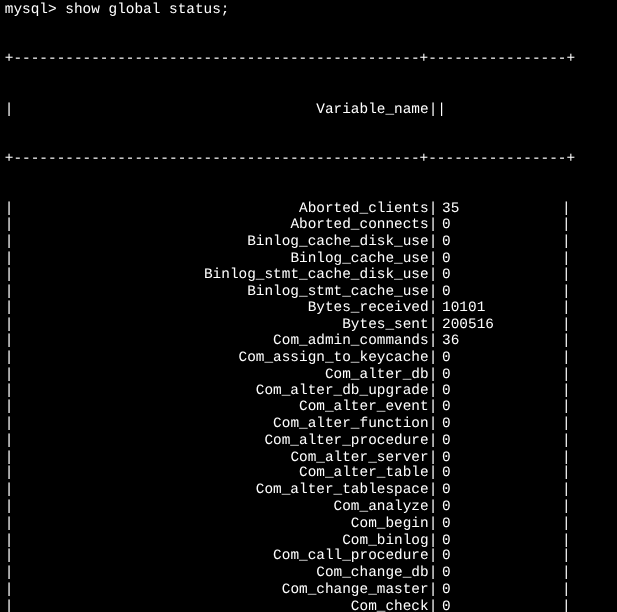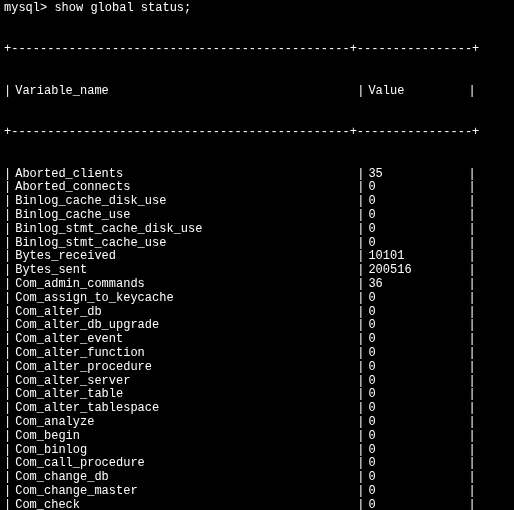--- a/index.html
+++ b/index.html
@@ -32,35 +32,35 @@
       padding-left: 4px;
       display: flex;
     }
     .pipe {
       display: inline;
     }
     .col-name {
       display: inline-block;
       width: 346px;
       padding-left: 4px;
+      text-align: right;
     }
     .col-value {
       display: inline-block;
       width: 104px;
       padding-left: 4px;
     }
   </style>
 </head>
 <body>
 
 <div class="prompt-line">mysql&gt; show global status;</div>
 <div class="table">
   <div class="border-row">+-----------------------------------------------+----------------+</div>
   <div class="header-row">
     <span class="pipe">|</span>
     <span class="col-name">Variable_name</span>
     <span class="pipe">|</span>
-    <span class="col-value">Value</span>
     <span class="pipe">|</span>
   </div>
   <div class="border-row">+-----------------------------------------------+----------------+</div>
   <div id="rows-container"><div class="data-row"><span class="pipe">|</span><span class="col-name">Aborted_clients</span><span class="pipe">|</span><span class="col-value">35</span><span class="pipe">|</span></div><div class="data-row"><span class="pipe">|</span><span class="col-name">Aborted_connects</span><span class="pipe">|</span><span class="col-value">0</span><span class="pipe">|</span></div><div class="data-row"><span class="pipe">|</span><span class="col-name">Binlog_cache_disk_use</span><span class="pipe">|</span><span class="col-value">0</span><span class="pipe">|</span></div><div class="data-row"><span class="pipe">|</span><span class="col-name">Binlog_cache_use</span><span class="pipe">|</span><span class="col-value">0</span><span class="pipe">|</span></div><div class="data-row"><span class="pipe">|</span><span class="col-name">Binlog_stmt_cache_disk_use</span><span class="pipe">|</span><span class="col-value">0</span><span class="pipe">|</span></div><div class="data-row"><span class="pipe">|</span><span class="col-name">Binlog_stmt_cache_use</span><span class="pipe">|</span><span class="col-value">0</span><span class="pipe">|</span></div><div class="data-row"><span class="pipe">|</span><span class="col-name">Bytes_received</span><span class="pipe">|</span><span class="col-value">10101</span><span class="pipe">|</span></div><div class="data-row"><span class="pipe">|</span><span class="col-name">Bytes_sent</span><span class="pipe">|</span><span class="col-value">200516</span><span class="pipe">|</span></div><div class="data-row"><span class="pipe">|</span><span class="col-name">Com_admin_commands</span><span class="pipe">|</span><span class="col-value">36</span><span class="pipe">|</span></div><div class="data-row"><span class="pipe">|</span><span class="col-name">Com_assign_to_keycache</span><span class="pipe">|</span><span class="col-value">0</span><span class="pipe">|</span></div><div class="data-row"><span class="pipe">|</span><span class="col-name">Com_alter_db</span><span class="pipe">|</span><span class="col-value">0</span><span class="pipe">|</span></div><div class="data-row"><span class="pipe">|</span><span class="col-name">Com_alter_db_upgrade</span><span class="pipe">|</span><span class="col-value">0</span><span class="pipe">|</span></div><div class="data-row"><span class="pipe">|</span><span class="col-name">Com_alter_event</span><span class="pipe">|</span><span class="col-value">0</span><span class="pipe">|</span></div><div class="data-row"><span class="pipe">|</span><span class="col-name">Com_alter_function</span><span class="pipe">|</span><span class="col-value">0</span><span class="pipe">|</span></div><div class="data-row"><span class="pipe">|</span><span class="col-name">Com_alter_procedure</span><span class="pipe">|</span><span class="col-value">0</span><span class="pipe">|</span></div><div class="data-row"><span class="pipe">|</span><span class="col-name">Com_alter_server</span><span class="pipe">|</span><span class="col-value">0</span><span class="pipe">|</span></div><div class="data-row"><span class="pipe">|</span><span class="col-name">Com_alter_table</span><span class="pipe">|</span><span class="col-value">0</span><span class="pipe">|</span></div><div class="data-row"><span class="pipe">|</span><span class="col-name">Com_alter_tablespace</span><span class="pipe">|</span><span class="col-value">0</span><span class="pipe">|</span></div><div class="data-row"><span class="pipe">|</span><span class="col-name">Com_analyze</span><span class="pipe">|</span><span class="col-value">0</span><span class="pipe">|</span></div><div class="data-row"><span class="pipe">|</span><span class="col-name">Com_begin</span><span class="pipe">|</span><span class="col-value">0</span><span class="pipe">|</span></div><div class="data-row"><span class="pipe">|</span><span class="col-name">Com_binlog</span><span class="pipe">|</span><span class="col-value">0</span><span class="pipe">|</span></div><div class="data-row"><span class="pipe">|</span><span class="col-name">Com_call_procedure</span><span class="pipe">|</span><span class="col-value">0</span><span class="pipe">|</span></div><div class="data-row"><span class="pipe">|</span><span class="col-name">Com_change_db</span><span class="pipe">|</span><span class="col-value">0</span><span class="pipe">|</span></div><div class="data-row"><span class="pipe">|</span><span class="col-name">Com_change_master</span><span class="pipe">|</span><span class="col-value">0</span><span class="pipe">|</span></div><div class="data-row"><span class="pipe">|</span><span class="col-name">Com_check</span><span class="pipe">|</span><span class="col-value">0</span><span class="pipe">|</span></div></div>
 </div>
 
 </body></html>

